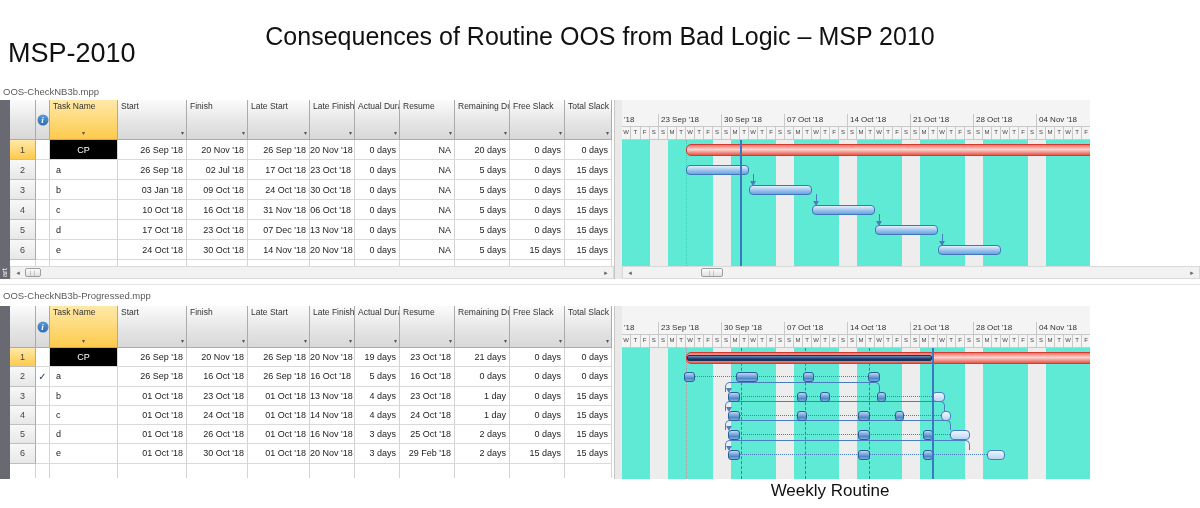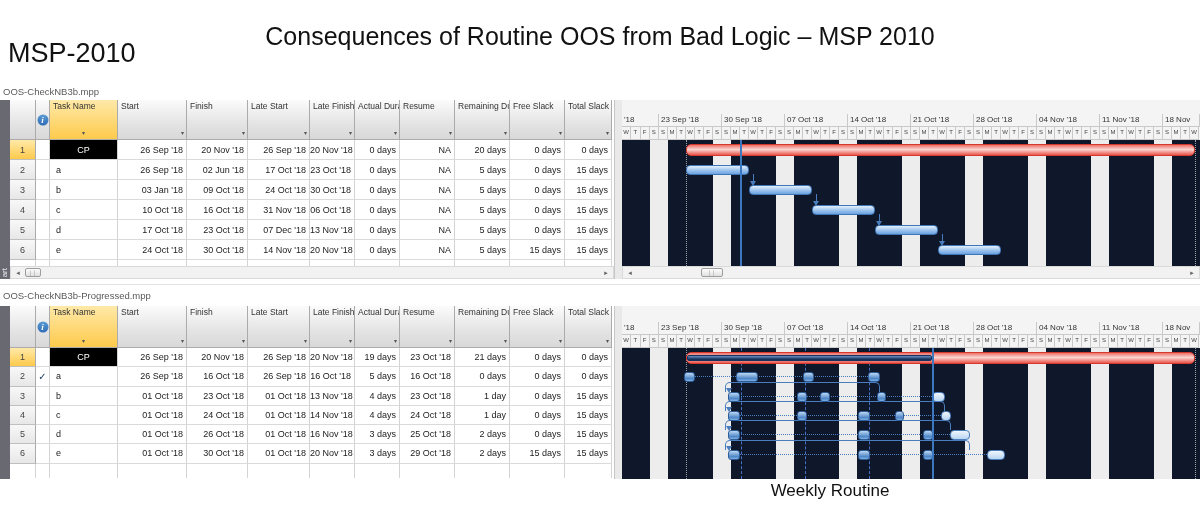--- a/index.html
+++ b/index.html
@@ -11,21 +11,21 @@
   .panel{position:absolute;left:0;width:1200px;}
   #panel1{top:86px;height:193px;}
   #panel2{top:290px;height:189px;}
   .panel-sep{position:absolute;left:0;top:284px;width:1200px;height:1px;background:#e3e3e3;}
   .panel-title{position:absolute;left:3px;top:0;height:14px;font-size:9.5px;color:#5a5a5a;}
   .gutter{position:absolute;left:0;background:#696971;overflow:hidden;}
   .gutter-label{position:absolute;bottom:2px;left:0;width:10px;color:#e8e8ec;font-size:8px;
                 writing-mode:vertical-rl;transform:rotate(180deg);}
   .tablewrap{position:absolute;left:10px;width:604px;overflow:hidden;background:#fff;border-right:1px solid #c0c0c0;}
   .divider{position:absolute;left:614px;width:8px;background:#e9e9e9;border-left:1px solid #c6c6c6;border-right:1px solid #c6c6c6;}
-  .ganttwrap{position:absolute;left:622px;width:578px;overflow:hidden;background:#0f172a;}
+  .ganttwrap{position:absolute;left:622px;width:468px;overflow:hidden;background:#5eead4;}
   
   .trow{position:relative;display:flex;box-sizing:border-box;}
   .tcell{box-sizing:border-box;border-right:1px solid #d4d4d4;border-bottom:1px solid #dadada;
          font-size:9px;overflow:hidden;white-space:nowrap;position:relative;}
   .th{background:linear-gradient(#fbfbfb,#e4e4e4 60%,#d8d8d8);border-right:1px solid #ababab;
       border-bottom:1px solid #ababab;color:#333;font-size:8.5px;line-height:9.5px;padding:2px 0 0 3px;}
   .th.sel{background:linear-gradient(#ffe9a8,#fdca4c);}
   .harrow{position:absolute;right:2px;bottom:1px;font-size:6px;color:#555;}
   .harrow.center{right:auto;left:50%;transform:translateX(-50%);}
   .info-icon{position:absolute;left:50%;top:50%;transform:translate(-50%,-50%);width:11px;height:11px;border-radius:50%;
@@ -145,21 +145,21 @@
         <div class="tcell cnum" style="width: 55px; line-height: 20px;">NA</div>
         <div class="tcell cnum" style="width: 55px; line-height: 20px;">20 days</div>
         <div class="tcell cnum" style="width: 55px; line-height: 20px;">0 days</div>
         <div class="tcell cnum" style="width: 47px; line-height: 20px;">0 days</div>
       </div>
       <div class="trow" style="height: 20px;">
         <div class="tcell rowid" style="width: 26px; line-height: 20px;">2</div>
         <div class="tcell check" style="width: 14px; line-height: 20px;"></div>
         <div class="tcell cname" style="width: 68px; line-height: 20px;">a</div>
         <div class="tcell cnum" style="width: 69px; line-height: 20px;">26 Sep '18</div>
-        <div class="tcell cnum" style="width: 61px; line-height: 20px;">02 Jun '18</div>
+        <div class="tcell cnum" style="width: 61px; line-height: 20px;">02 Jul '18</div>
         <div class="tcell cnum" style="width: 62px; line-height: 20px;">17 Oct '18</div>
         <div class="tcell cnum" style="width: 45px; line-height: 20px;">23 Oct '18</div>
         <div class="tcell cnum" style="width: 45px; line-height: 20px;">0 days</div>
         <div class="tcell cnum" style="width: 55px; line-height: 20px;">NA</div>
         <div class="tcell cnum" style="width: 55px; line-height: 20px;">5 days</div>
         <div class="tcell cnum" style="width: 55px; line-height: 20px;">0 days</div>
         <div class="tcell cnum" style="width: 47px; line-height: 20px;">15 days</div>
       </div>
       <div class="trow" style="height: 20px;">
         <div class="tcell rowid" style="width: 26px; line-height: 20px;">3</div>
@@ -489,21 +489,21 @@
       </div>
       <div class="trow" style="height: 19.3px;">
         <div class="tcell rowid" style="width: 26px; line-height: 19.3px;">6</div>
         <div class="tcell check" style="width: 14px; line-height: 19.3px;"></div>
         <div class="tcell cname" style="width: 68px; line-height: 19.3px;">e</div>
         <div class="tcell cnum" style="width: 69px; line-height: 19.3px;">01 Oct '18</div>
         <div class="tcell cnum" style="width: 61px; line-height: 19.3px;">30 Oct '18</div>
         <div class="tcell cnum" style="width: 62px; line-height: 19.3px;">01 Oct '18</div>
         <div class="tcell cnum" style="width: 45px; line-height: 19.3px;">20 Nov '18</div>
         <div class="tcell cnum" style="width: 45px; line-height: 19.3px;">3 days</div>
-        <div class="tcell cnum" style="width: 55px; line-height: 19.3px;">29 Oct '18</div>
+        <div class="tcell cnum" style="width: 55px; line-height: 19.3px;">29 Feb '18</div>
         <div class="tcell cnum" style="width: 55px; line-height: 19.3px;">2 days</div>
         <div class="tcell cnum" style="width: 55px; line-height: 19.3px;">15 days</div>
         <div class="tcell cnum" style="width: 47px; line-height: 19.3px;">15 days</div>
       </div>
       <div class="trow" style="height: 14px;">
         <div class="tcell" style="width: 26px; height: 14px; border-bottom: none;"></div>
         <div class="tcell" style="width: 14px; height: 14px; border-bottom: none;"></div>
         <div class="tcell" style="width: 68px; height: 14px; border-bottom: none;"></div>
         <div class="tcell" style="width: 69px; height: 14px; border-bottom: none;"></div>
         <div class="tcell" style="width: 61px; height: 14px; border-bottom: none;"></div>

